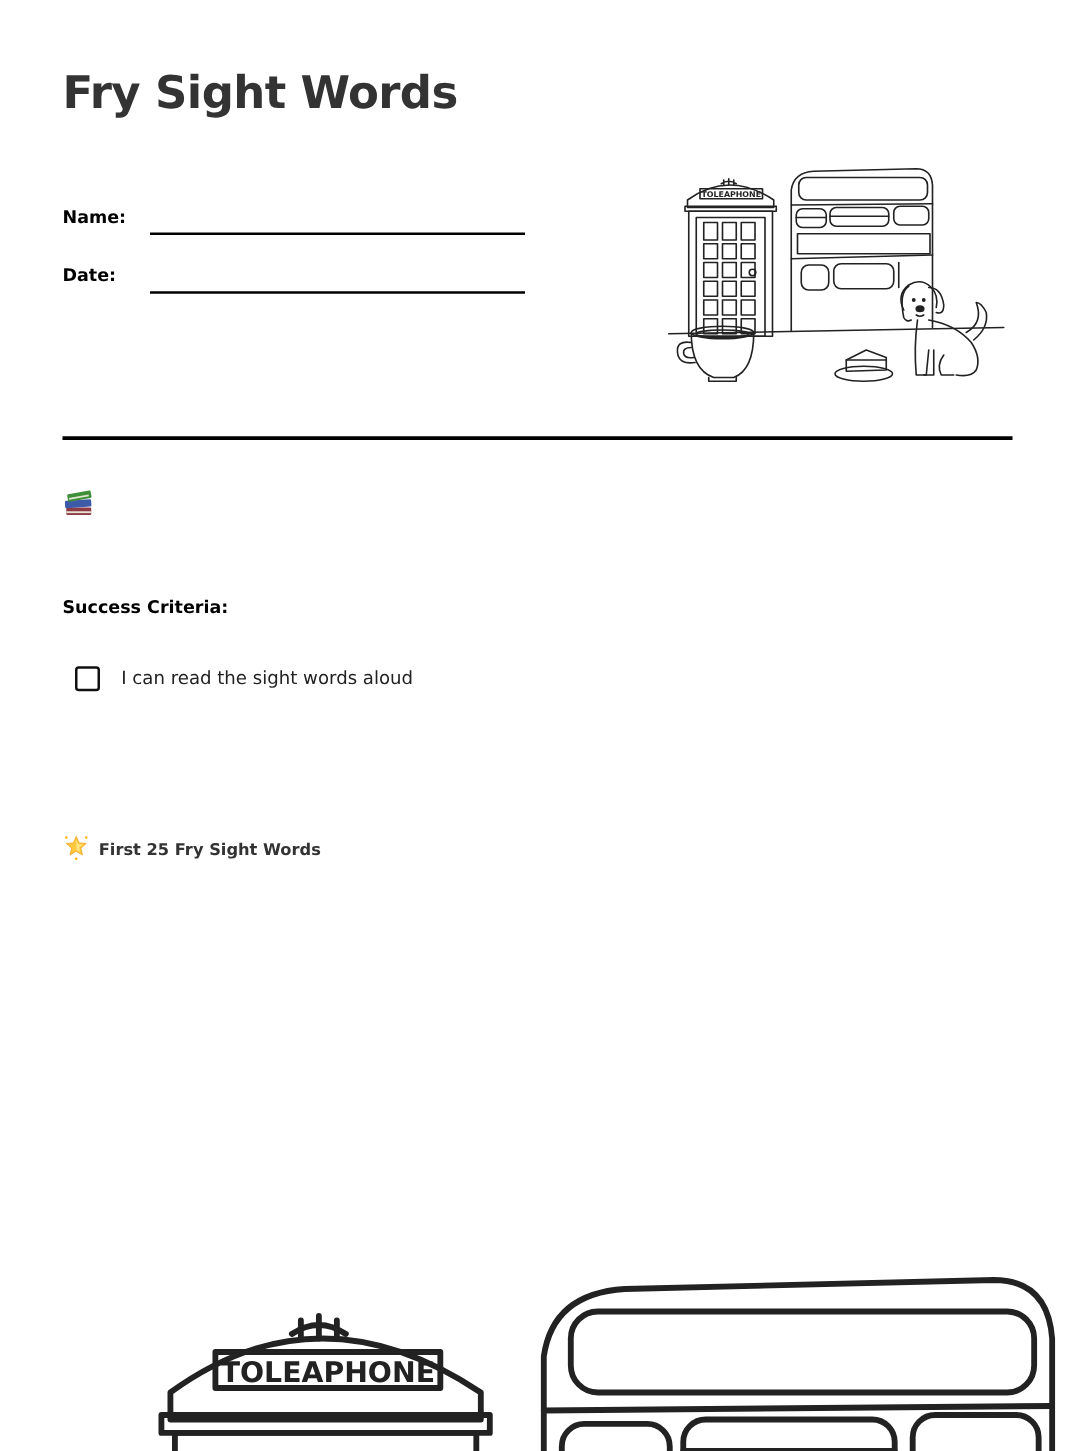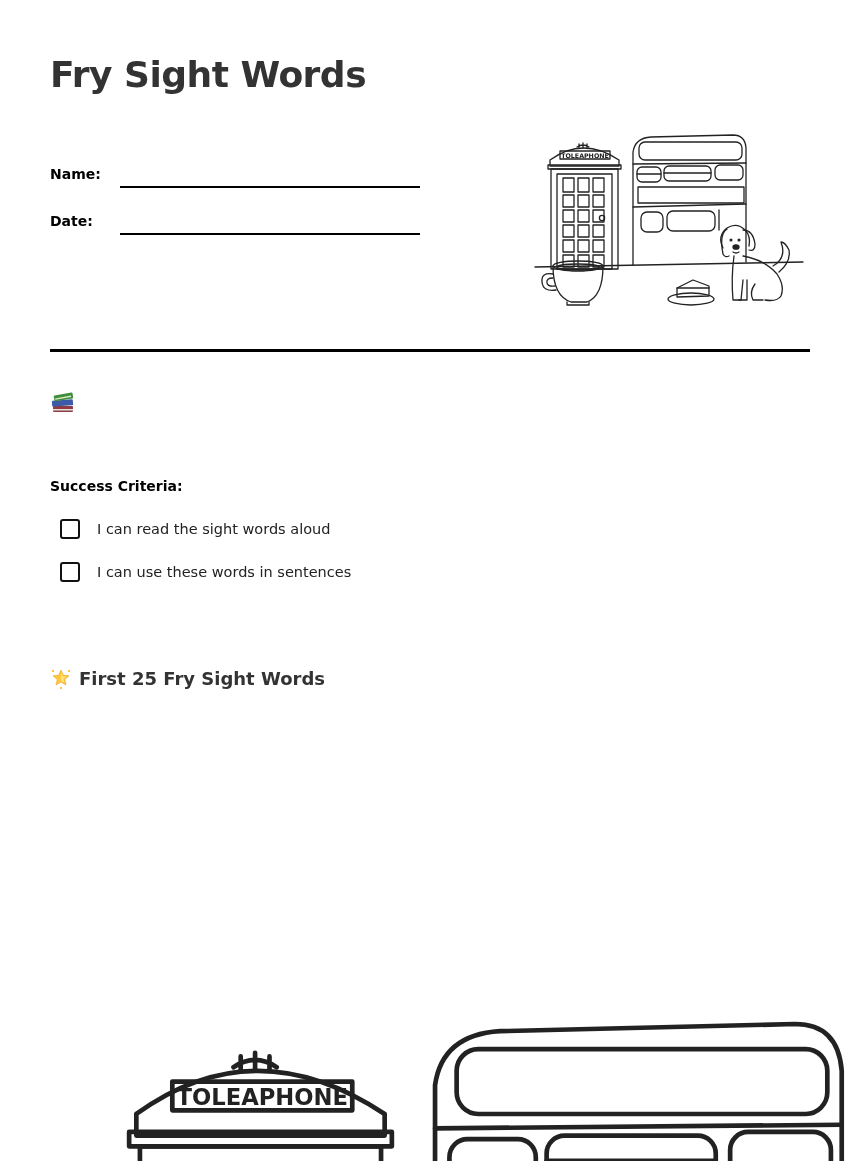--- a/index.html
+++ b/index.html
@@ -13,25 +13,25 @@
                  color: #000; font-family: "DejaVu Sans", sans-serif; }
   .field-line { position: absolute; left: 70px; top: 20px; width: 300px; height: 0;
                 border-bottom: 2px solid #000; }
   .hero-small { position: absolute; left: 533px; top: 130px; width: 275px; height: 187px; }
   .rule { position: absolute; left: 50px; top: 349px; width: 760px; height: 3px; background: #000; }
   .walt { position: absolute; left: 50px; top: 390px; margin: 0; font-weight: bold;
           font-size: 21px; line-height: 28px; color: #333333; white-space: nowrap; letter-spacing: -0.2px; }
   .emoji { display: inline-block; width: 26px; height: 24px; vertical-align: -4px; margin-right: 10px; }
   .sc-label { position: absolute; left: 50px; top: 441px; font-weight: bold; font-size: 14px; color: #000; margin-top: 37px; }
   .criteria { position: absolute; left: 60px; top: 507px; margin: 0; padding: 0; list-style: none; }
-  .criteria li { height: 43px; display: flex; align-items: center; }
+  .criteria li { height: 43px; display: flex; align-items: flex-start; margin-top: 25px; }
   .box { width: 20px; height: 20px; border: 2px solid #111; border-radius: 3px; box-sizing: border-box;
          margin-top: 1px; flex: none; }
   .criteria .txt { margin-left: 17px; font-size: 14.5px; color: #222; line-height: 22px; }
-  .sub { position: absolute; left: 50px; top: 666px; margin: 0; font-weight: bold; font-size: 18px;
+  .sub { position: absolute; left: 50px; top: 666px; margin: 0; font-weight: bold; font-size: 13px;
          line-height: 26px; color: #333333; white-space: nowrap; }
   .sub .emoji { width: 22px; height: 22px; margin-right: 7px; vertical-align: -4px; }
   .hero-large { position: absolute; left: 75px; top: 1006px; width: 990px; height: 673px; }
 </style>
 </head>
 <body>
 
 <svg width="0" height="0" style="position:absolute">
   <defs>
     <g id="scene" fill="none" stroke="#222" stroke-width="1.3" stroke-linejoin="round" stroke-linecap="round">
@@ -137,24 +137,20 @@
   </svg>
 </h2>
 
 <div class="sc-label">Success Criteria:</div>
 
 <ul class="criteria">
   <li>
     <span class="box"></span>
     <span class="txt">I can read the sight words aloud</span>
   </li>
-  <li>
-    <span class="box"></span>
-    <span class="txt">I can use these words in sentences</span>
-  </li>
 </ul>
 
 <h3 class="sub">
   <svg class="emoji" viewBox="0 0 22 22">
     <path d="M11 3 L13.3 8.3 L19 8.8 L14.7 12.5 L16 18 L11 15 L6 18 L7.3 12.5 L3 8.8 L8.7 8.3 Z" fill="#ffc83d" stroke="#f0a020" stroke-width="0.6"></path>
     <path d="M11 5.5 L12.5 9.3 L16.2 9.6 L13.3 12 L14.2 15.6 L11 13.7" fill="#ffe680"></path>
     <circle cx="3" cy="4" r="1" fill="#ffb000"></circle>
       <circle cx="19" cy="4" r="1" fill="#ffb000"></circle>
     <circle cx="11" cy="21" r="1" fill="#ffb000"></circle>
   </svg><span>First 25 Fry Sight Words</span>

